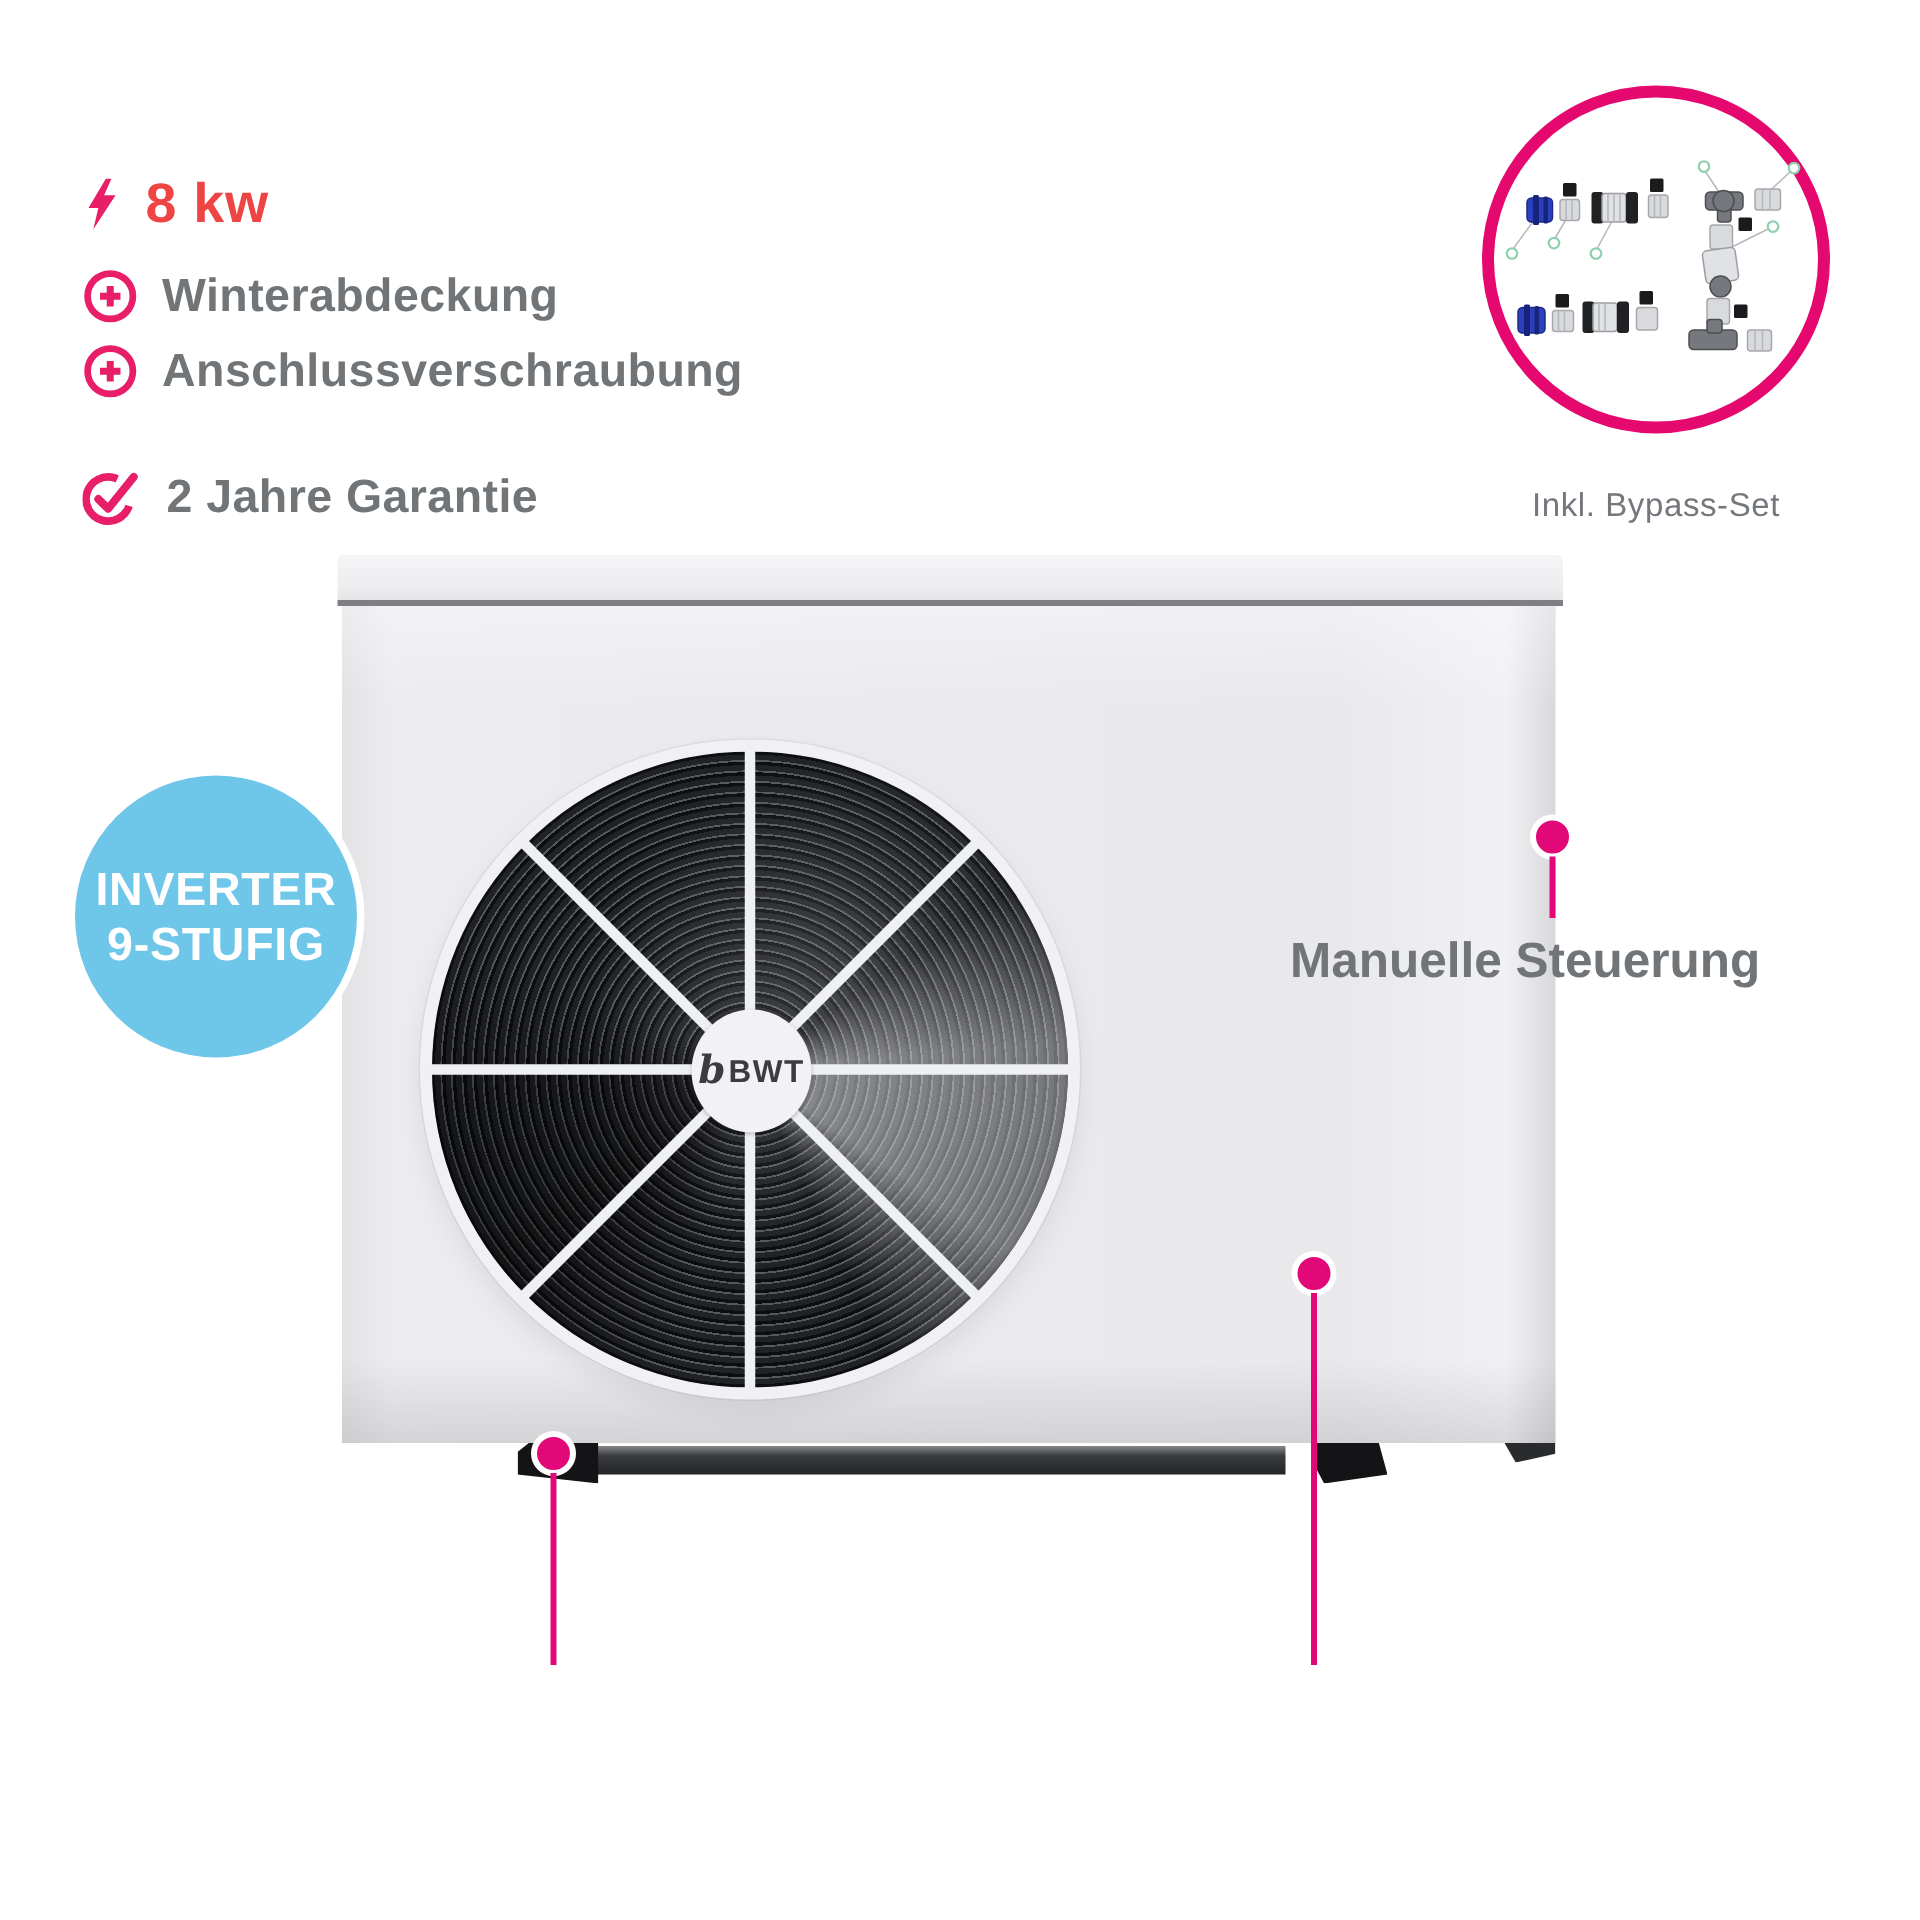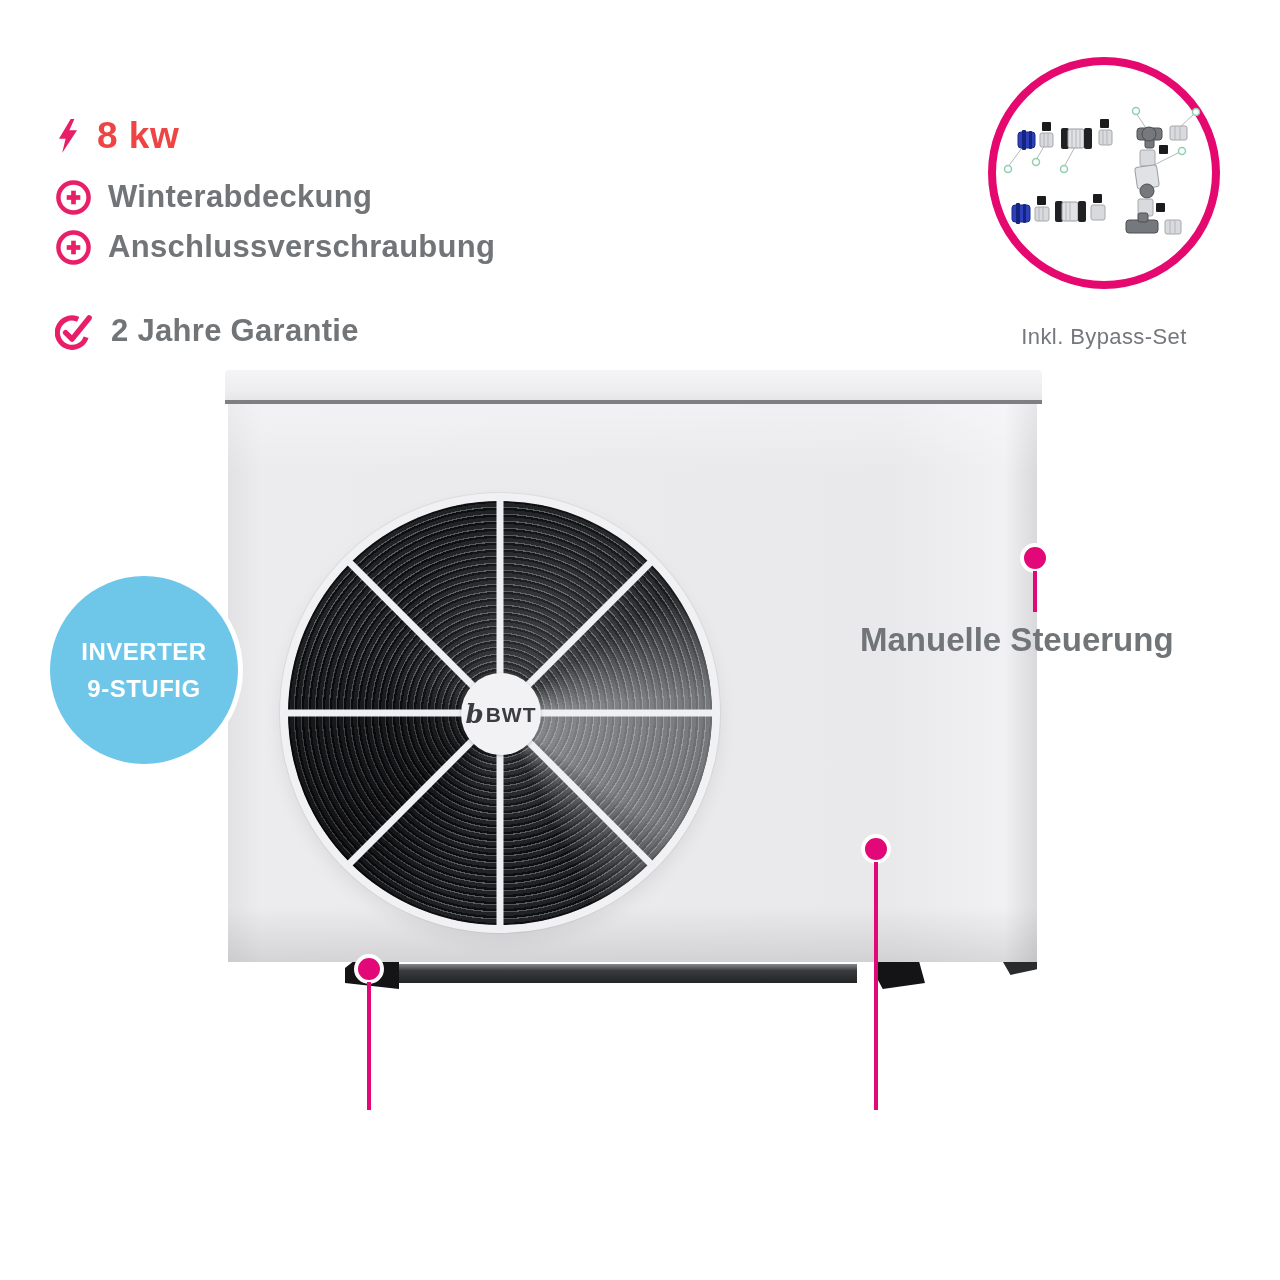--- a/index.html
+++ b/index.html
@@ -79,24 +79,24 @@
   .fan-hub{
     position:absolute;left:461px;top:673px;width:80px;height:82px;border-radius:50%;
     background:#f2f2f5;display:flex;align-items:center;justify-content:center;
     box-shadow:0 1px 3px rgba(0,0,0,.25);
   }
   .hub-logo{color:#3a3c3f;font-weight:700;font-size:21px;letter-spacing:1px;line-height:1;display:flex;align-items:center;}
   .hub-logo .logo-b{font-family:"DejaVu Serif", serif;font-style:italic;font-weight:700;font-size:26px;margin-right:1px;}
 
   
   .inverter-badge{
-    position:absolute;left:50px;top:576px;width:188px;height:188px;border-radius:50%;
+    position:absolute;left:50px;top:517px;width:188px;height:188px;border-radius:50%;
     background:#6ec7e9;box-shadow:0 0 0 5px #fff;
     display:flex;flex-direction:column;align-items:center;justify-content:center;
-    color:#fff;font-weight:800;font-size:24px;line-height:37px;letter-spacing:.5px;text-align:center;
+    color:#fff;font-weight:800;font-size:31px;line-height:37px;letter-spacing:.5px;text-align:center;
   }
 
   
   .dot{
     position:absolute;box-sizing:border-box;width:30px;height:30px;border-radius:50%;
     background:#e20877;border:4px solid #fff;
   }
   .pointer-line{position:absolute;width:4px;background:#e20877;}
   .callout-label{
     position:absolute;color:#717578;font-weight:700;white-space:nowrap;

